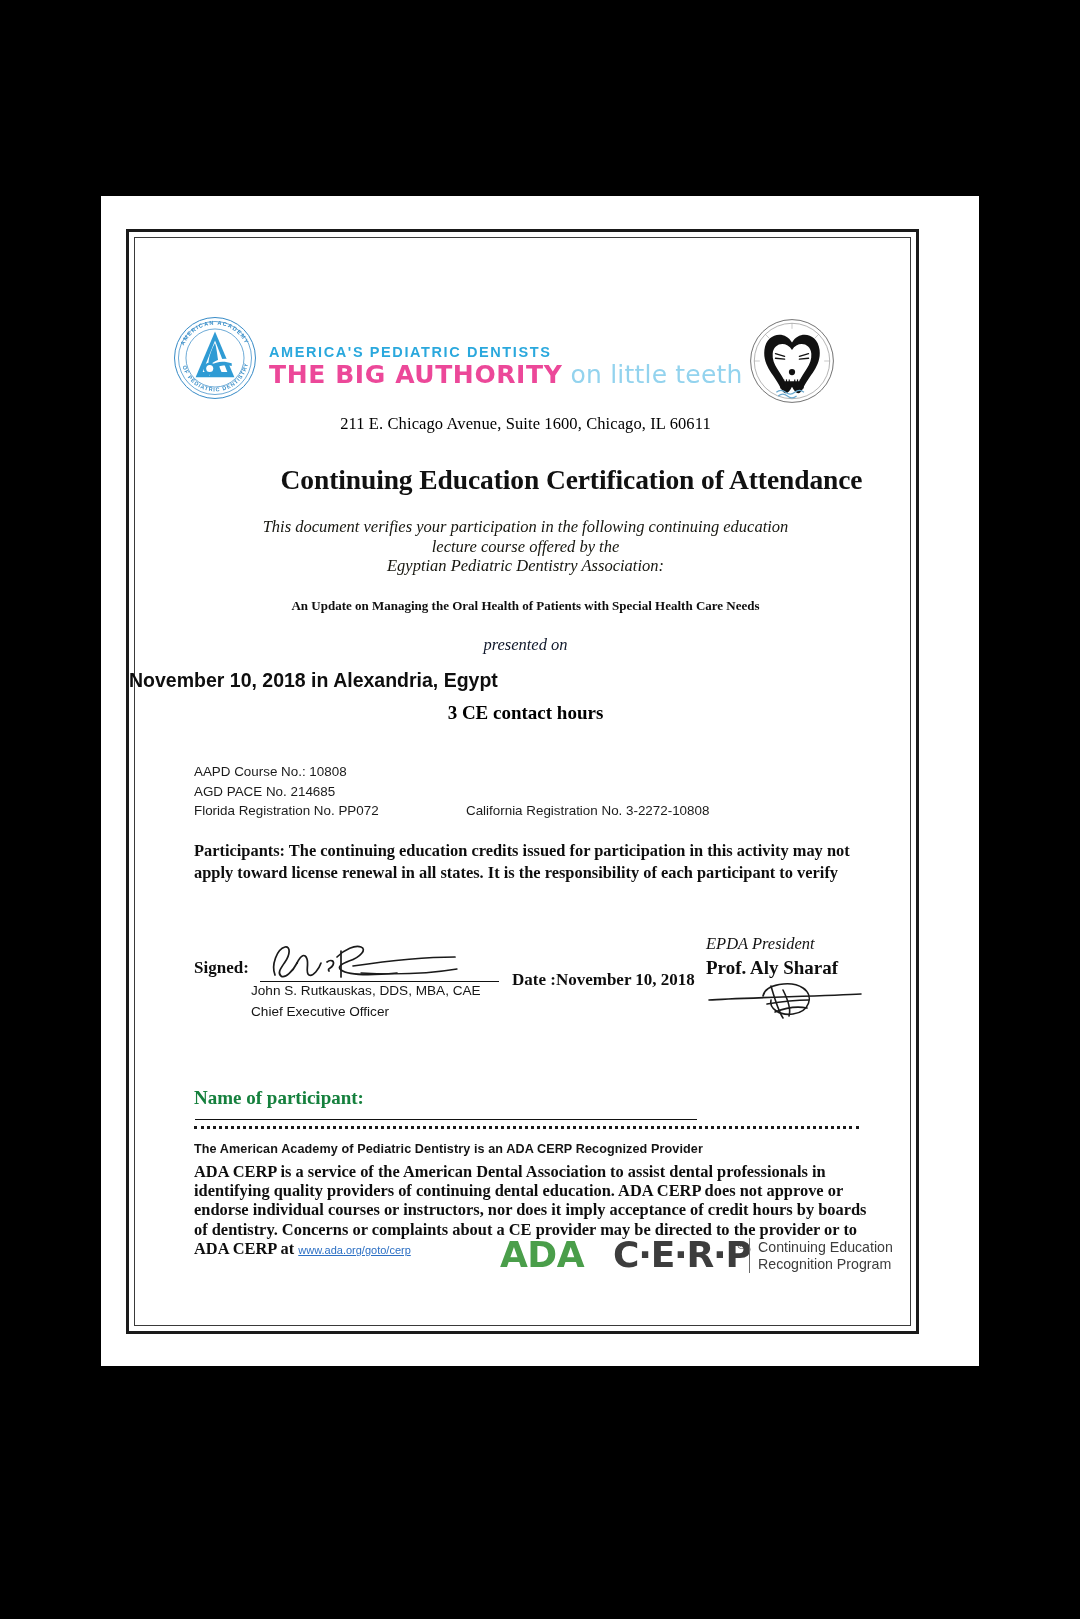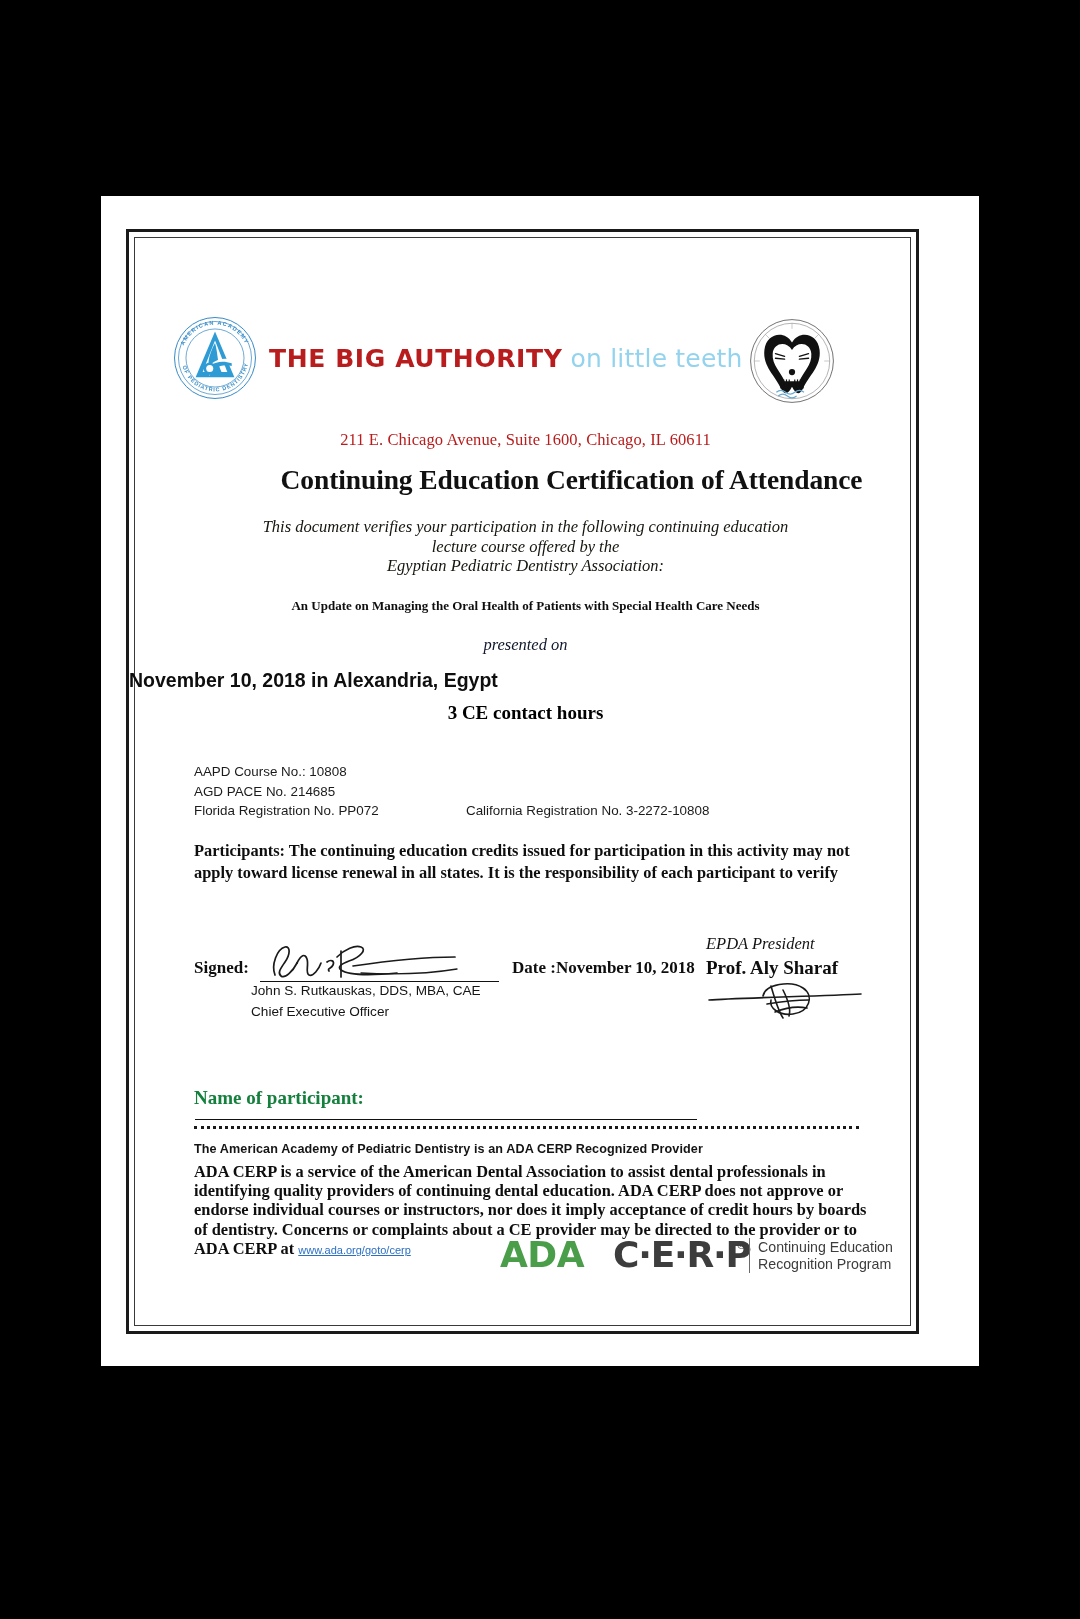--- a/index.html
+++ b/index.html
@@ -97,42 +97,41 @@
   .tagline-2 {
     white-space: nowrap;
     line-height: 1;
     margin-top: 2px;
   }
   .tag-big {
     font-family: "DejaVu Sans", sans-serif;
     font-weight: bold;
     font-size: 25px;
     letter-spacing: 0.6px;
-    color: #b91c1c;
+    color: #ec4899;
     text-align: right;
   }
   .tag-light {
     font-family: "DejaVu Sans", sans-serif;
     font-weight: normal;
     font-size: 25px;
     letter-spacing: 0.2px;
     color: #93d3ee;
   }
 
   .address {
     position: absolute;
     left: 0;
     top: 182px;
     width: 793px;
     text-align: center;
     font-family: "Liberation Serif", serif;
     font-size: 16.5px;
-    color: #b91c1c;
+    color: #000000;
     letter-spacing: 0.1px;
-    margin-top: 16px;
   }
 
   
   .cert-title {
     position: absolute;
     left: 0;
     top: 232px;
     width: 793px;
     text-align: center;
     font-family: "Liberation Serif", serif;
@@ -278,21 +277,21 @@
     left: 122px;
     top: 74px;
     font-family: "Liberation Sans", sans-serif;
     font-size: 13.6px;
     color: #151515;
     white-space: nowrap;
   }
   .date-text {
     position: absolute;
     left: 383px;
-    top: 28px;
+    top: 40px;
     font-family: "Liberation Serif", serif;
     font-weight: bold;
     font-size: 17px;
     color: #0e0e0e;
     white-space: nowrap;
   }
   .epda-president {
     position: absolute;
     left: 577px;
     top: 4px;
@@ -478,20 +477,21 @@
               <path d="M50 33 C42 48 40 60 46 70 L60 70 C52 60 54 46 50 33 Z" fill="#2f9bd4"></path>
               <path d="M38 70 C42 54 56 48 70 52 L70 57 C58 54 47 60 44 70 Z" fill="#ffffff"></path>
               <path d="M36 71 C41 56 55 51 69 56 L69 59 C57 56 46 62 43 71 Z" fill="#2f9bd4"></path>
               <circle cx="44" cy="62" r="7" fill="#2f9bd4"></circle>
               <circle cx="44" cy="62" r="4" fill="#ffffff"></circle>
             </g>
           </svg>
         </div>
 
         <div class="tagline">
+          <div class="tagline-1">AMERICA'S PEDIATRIC DENTISTS</div>
           <div class="tagline-2"><span class="tag-big">THE BIG AUTHORITY</span><span class="tag-light"> on little teeth</span></div>
         </div>
 
         <div class="epda-seal">
           <svg viewBox="0 0 100 100" width="92" height="92" aria-hidden="true">
             <circle cx="50" cy="50" r="45" fill="none" stroke="#555555" stroke-width="0.9"></circle>
             <circle cx="50" cy="50" r="41" fill="none" stroke="#777777" stroke-width="0.6"></circle>
             <g stroke="#888888" stroke-width="0.5">
               <line x1="50" y1="9" x2="50" y2="15"></line>
               <line x1="21" y1="21" x2="25" y2="25"></line>

